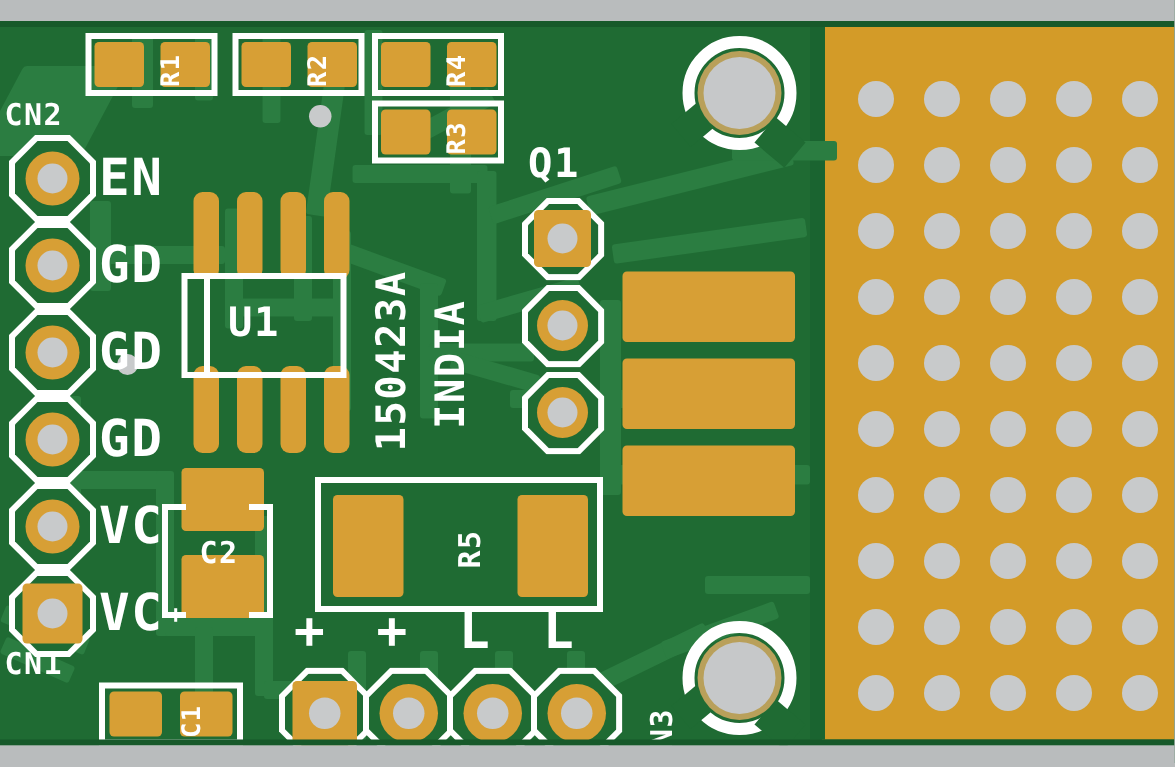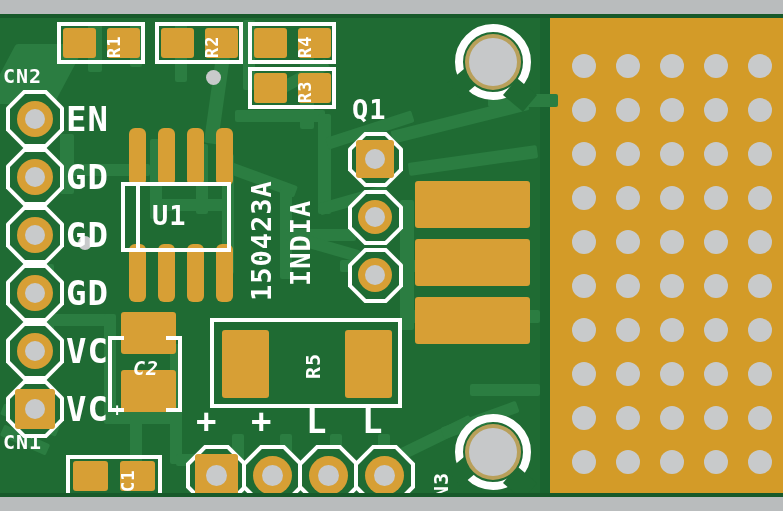--- a/index.html
+++ b/index.html
@@ -399,21 +399,21 @@
     <div class="pad r3" style="left:121px; top:298px; width:55px; height:42px;"></div>
     <div class="pad r3" style="left:121px; top:356px; width:55px; height:42px;"></div>
 
     <div class="silkline" style="left:108px; top:322px; width:4px; height:76px;"></div>
     <div class="silkline" style="left:108px; top:322px; width:16px; height:4px;"></div>
     <div class="silkline" style="left:108px; top:394px; width:16px; height:4px;"></div>
 
     <div class="silkline" style="left:178px; top:322px; width:4px; height:76px;"></div>
     <div class="silkline" style="left:166px; top:322px; width:16px; height:4px;"></div>
     <div class="silkline" style="left:166px; top:394px; width:16px; height:4px;"></div>
-    <div class="silk sm" style="left:133px; top:344px;font-style:italic;">C2</div>
+    <div class="silk sm" style="left:133px; top:344px;">C2</div>
     <div class="silk xs" style="left:112px; top:388px;">+</div>
 
     <div class="silkbox" style="left:210px; top:304px; width:192px; height:90px;"></div>
     <div class="pad r3" style="left:222px; top:316px; width:47px; height:68px;"></div>
     <div class="pad r3" style="left:345px; top:316px; width:47px; height:68px;"></div>
     <div class="silk sm rot90" style="left:303px; top:365px;">R5</div>
 
     <div class="silkbox" style="left:66px; top:441px; width:96px; height:42px;"></div>
     <div class="pad r3" style="left:73px; top:447px; width:35px; height:30px;"></div>
     <div class="pad r3" style="left:120px; top:447px; width:35px; height:30px;"></div>

